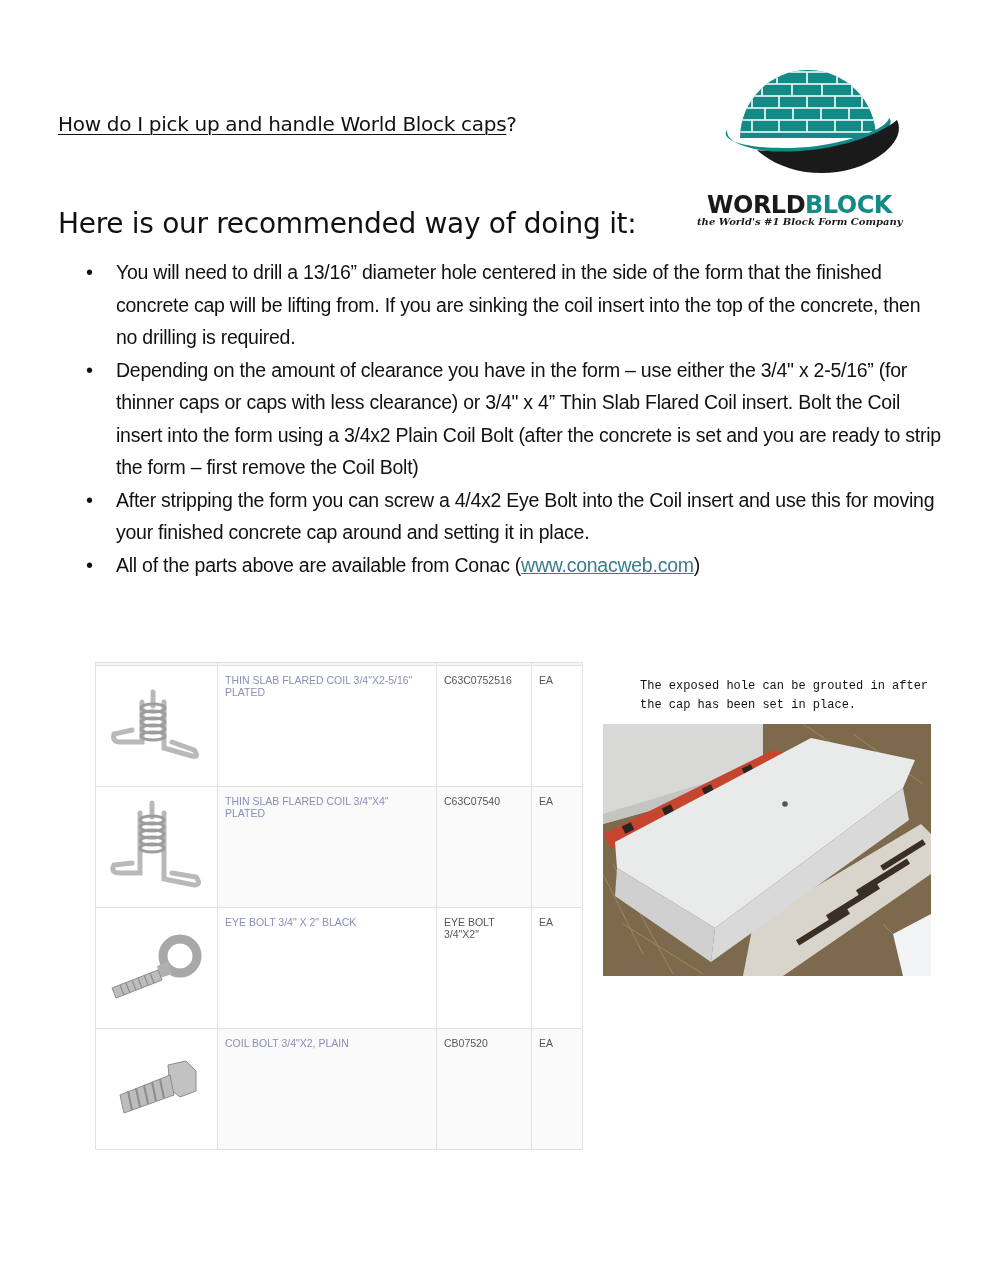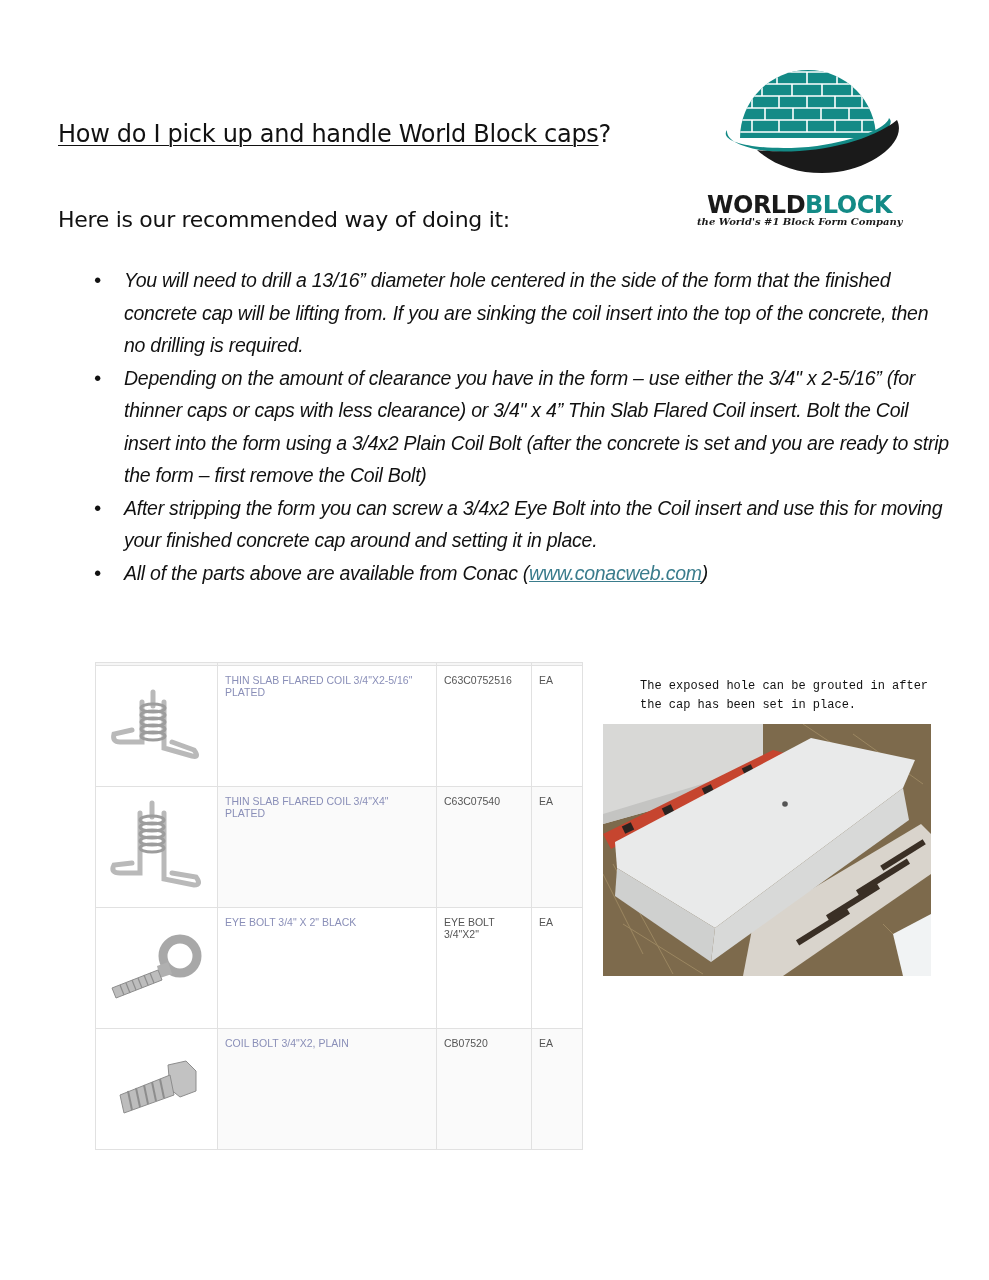--- a/index.html
+++ b/index.html
@@ -1,31 +1,31 @@
 <!DOCTYPE html>
 <html><head>
   <meta charset="utf-8">
   <style>
     html, body { margin: 0; padding: 0; background: #ffffff; }
     body { width: 989px; height: 1280px; position: relative; overflow: hidden;
            font-family: "DejaVu Sans", sans-serif; color: #111; }
 
-    .title { position: absolute; left: 58px; top: 120px; font-size: 24px; letter-spacing: -0.3px; }
+    .title { position: absolute; left: 58px; top: 112px; font-size: 20px; letter-spacing: -0.3px; }
     .title u { text-decoration: underline; text-underline-offset: 3px; text-decoration-thickness: 1px; }
-    .subtitle { position: absolute; left: 58px; top: 207px; font-size: 22px; letter-spacing: -0.3px; }
+    .subtitle { position: absolute; left: 58px; top: 207px; font-size: 28px; letter-spacing: -0.3px; }
 
     .logo { position: absolute; left: 697px; top: 40px; width: 222px; height: 196px; }
     .logo-word { position: absolute; left: 10px; top: 143px; width: 205px; text-align: left;
                  font-family: "DejaVu Sans", sans-serif; font-weight: bold; font-size: 24px; letter-spacing: -0.5px; margin-top: 8px; }
     .logo-word .w1 { color: #1a1a1a; }
     .logo-word .w2 { color: #138a86; }
     .logo-tag { position: absolute; left: 0; top: 176px; width: 222px; text-align: left;
                 font-family: "DejaVu Serif", serif; font-style: italic; font-weight: bold; font-size: 10px; color: #1a1a1a; }
 
-    .bullets { position: absolute; left: 86px; top: 256px; width: 860px; margin: 8px; padding: 0; list-style: none; font-style: italic; }
+    .bullets { position: absolute; left: 86px; top: 256px; width: 860px; margin: 0; padding: 0; list-style: none; }
     .bullets li { position: relative; padding-left: 30px; font-family: "Liberation Sans Narrow", "Liberation Sans", sans-serif;
                   font-size: 19.5px; line-height: 32.5px; letter-spacing: -0.25px; color: #111; }
     .bullets li::before { content: "\2022"; position: absolute; left: 0; top: 0; font-size: 20px; }
     .bullets a { color: #3a7c8c; text-decoration: underline; }
 
     .table-img { position: absolute; left: 95px; top: 662px; width: 487px; height: 495px; background: #fff; }
     .ptable { border-collapse: collapse; width: 487px; table-layout: fixed; font-family: "Liberation Sans", sans-serif; font-size: 10.5px; }
     .ptable td { border: 1px solid #e1e1e1; vertical-align: top; padding: 8px 7px; }
     .ptable tr.stub td { height: 2px; padding: 0; background: #f6f6f6; }
     .ptable tr.row td { height: 104px; }
@@ -85,21 +85,21 @@
     <path d="M30 90 C 20 104, 70 112, 120 106 C 160 100, 190 88, 192 78 C 200 86, 180 100, 140 108 C 90 118, 28 110, 30 90 Z" fill="#138a86"></path>
     <path d="M60 110 C 110 116, 170 104, 200 80 C 210 100, 180 126, 140 132 C 110 136, 80 128, 60 110 Z" fill="#1a1a1a"></path>
   </svg>
   <div class="logo-word"><span class="w1">WORLD</span><span class="w2">BLOCK</span></div>
   <div class="logo-tag">the World's #1 Block Form Company</div>
 </div>
 
 <ul class="bullets">
   <li>You will need to drill a 13/16” diameter hole centered in the side of the form that the finished concrete cap will be lifting from.  If you are sinking the coil insert into the top of the concrete, then no drilling is required.</li>
   <li>Depending on the amount of clearance you have in the form – use either the 3/4" x 2-5/16” (for thinner caps or caps with less clearance) or 3/4" x 4” Thin Slab Flared Coil insert.  Bolt  the Coil insert into the form using a 3/4x2 Plain Coil Bolt (after the concrete is set and you are ready to strip the form – first remove the Coil Bolt)</li>
-  <li>After stripping the form you can screw a 3/4x2 Eye Bolt into the Coil insert and use this for moving your finished concrete cap around and setting it in place.</li>
+  <li>After stripping the form you can screw a 4/4x2 Eye Bolt into the Coil insert and use this for moving your finished concrete cap around and setting it in place.</li>
   <li><span>All of the parts above are available from Conac (</span><a>www.conacweb.com</a><span>)</span></li>
 </ul>
 
 <div class="table-img">
   <table class="ptable">
     <colgroup>
         <col style="width:122px">
         <col style="width:219px">
         <col style="width:95px">
         <col style="width:51px">

